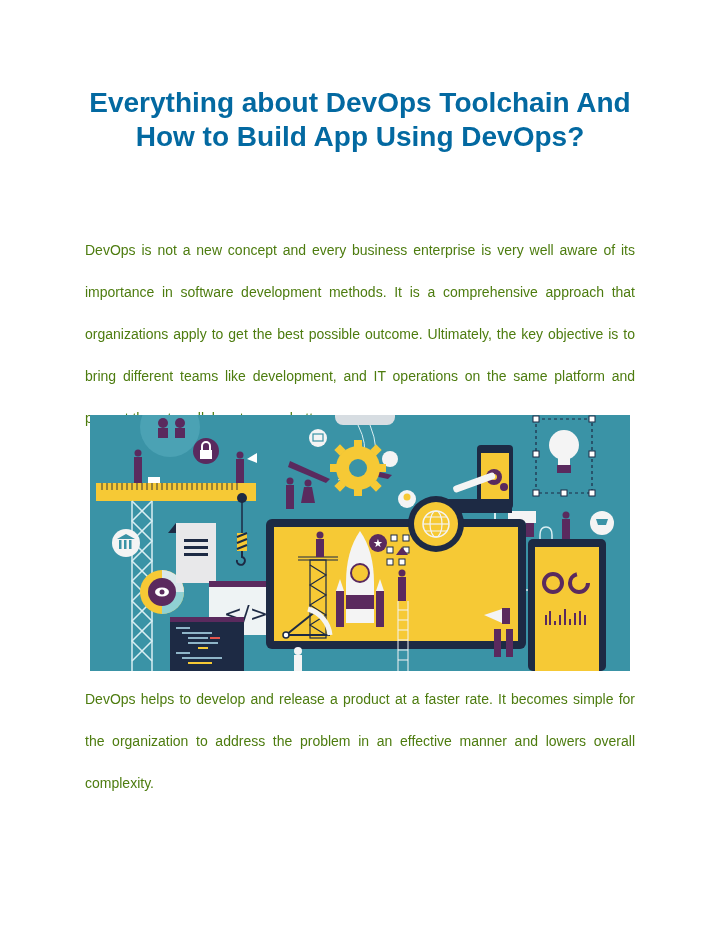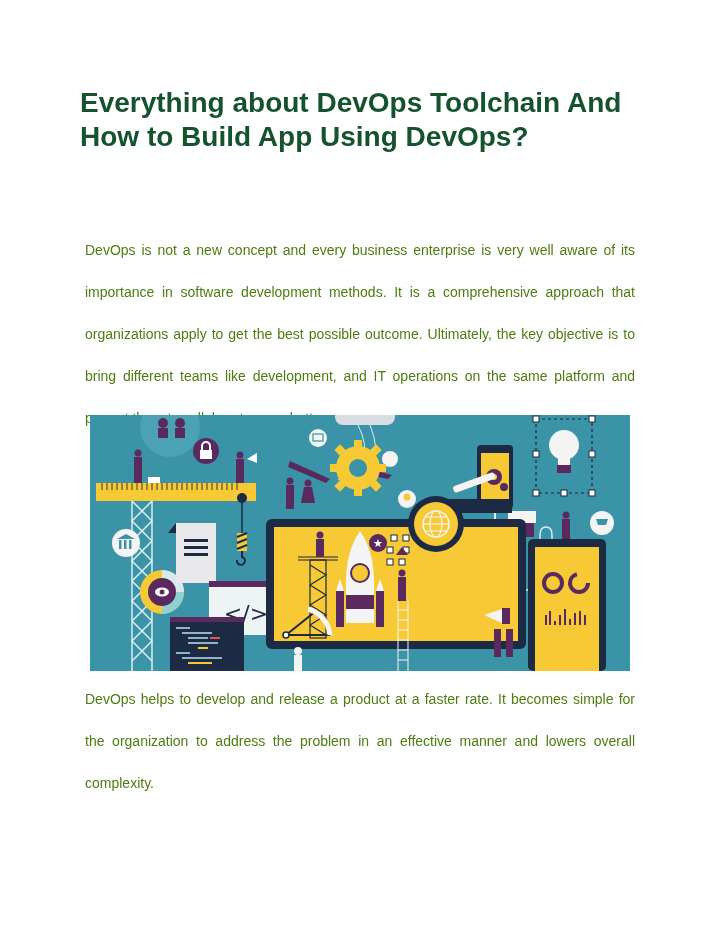--- a/index.html
+++ b/index.html
@@ -2,22 +2,22 @@
 <html><head>
   <meta charset="utf-8">
   <style>
     html, body { margin: 0; padding: 0; background: #ffffff; }
     body {
       width: 720px; height: 931px; position: relative; overflow: hidden;
       font-family: "Liberation Sans", sans-serif; color: #111;
     }
     .page-title {
       position: absolute; left: 80px; top: 86px; width: 560px;
-      font-weight: bold; font-size: 28px; line-height: 34px;
-      color: #14532d; margin: 0;
+      text-align: center; font-weight: bold; font-size: 28px; line-height: 34px;
+      color: #0369a1; margin: 0;
     }
     .para {
       position: absolute; left: 85px; width: 550px; margin: 0;
       font-size: 14px; line-height: 42px; text-align: justify; color: #4d7c0f;
     }
     #p1 { top: 229px; }
     #p2 { top: 678px; }
     .hero {
       position: absolute; left: 90px; top: 415px; width: 540px; height: 256px;
       background: #3a93a6; overflow: hidden;

